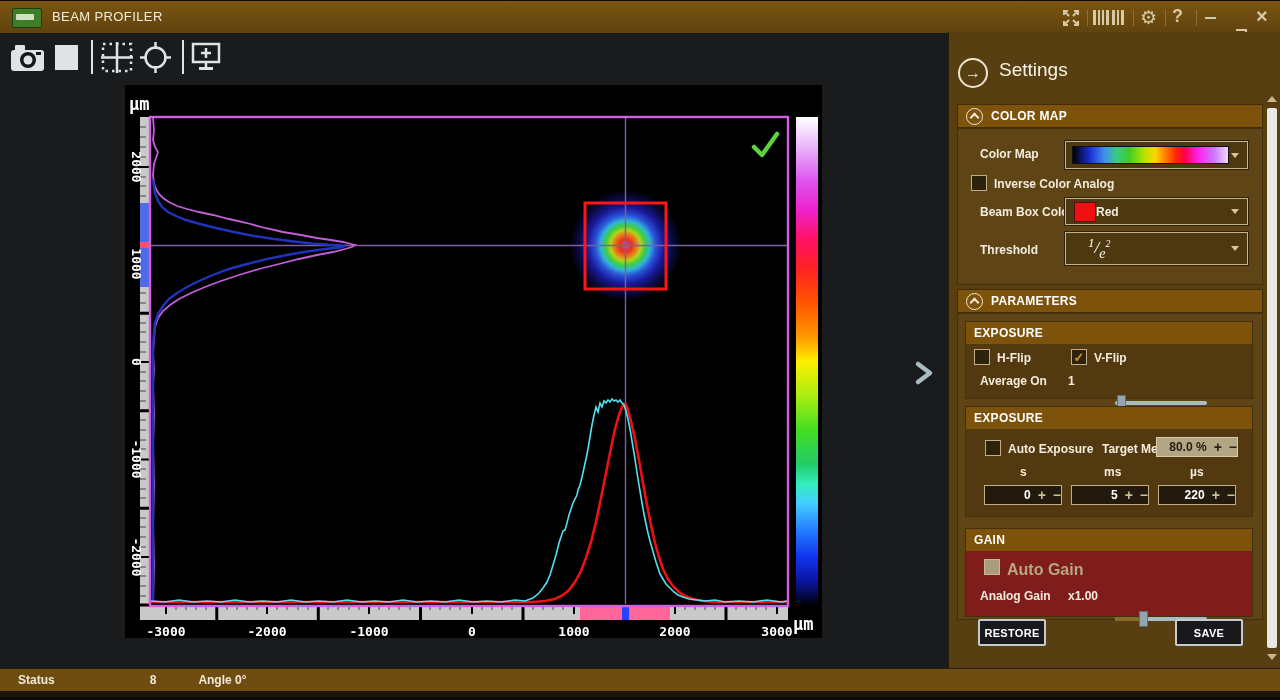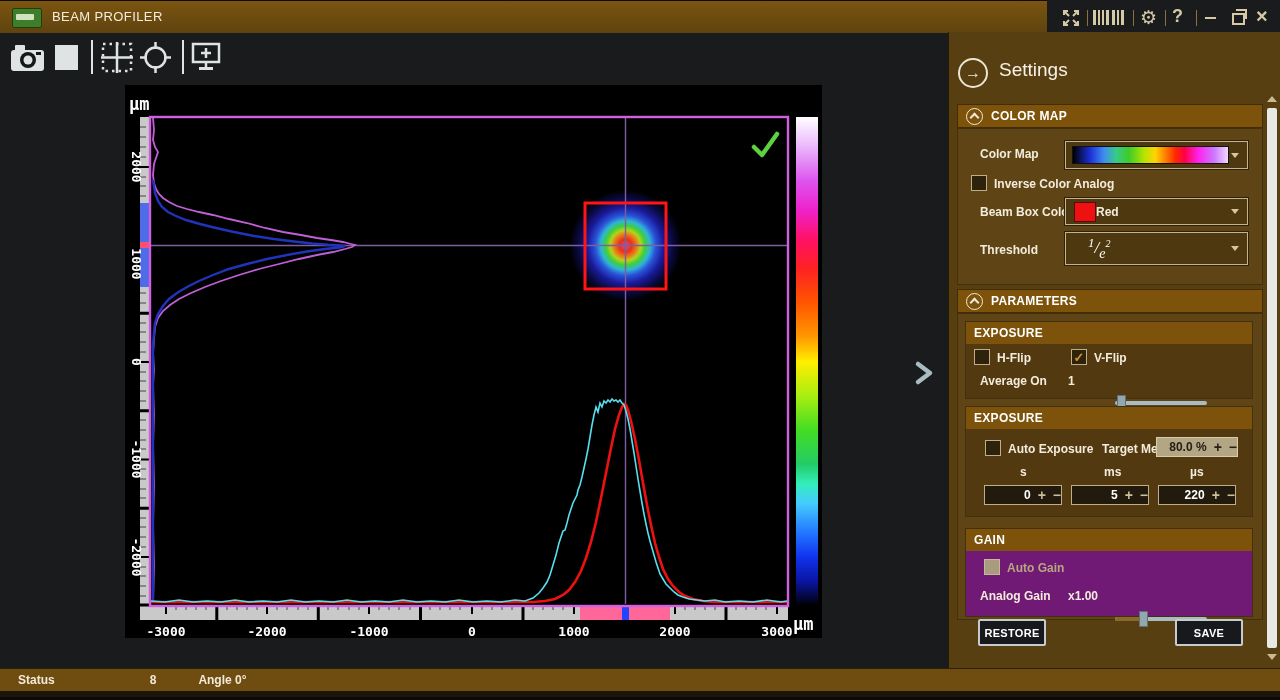--- a/index.html
+++ b/index.html
@@ -1,38 +1,38 @@
 <!DOCTYPE html>
 <html><head>
 <meta charset="utf-8">
 <style>
   html,body{margin:0;padding:0;background:#000;font-family:"Liberation Sans",sans-serif;}
   .win{position:relative;width:1280px;height:700px;background:#191b1d;overflow:hidden;}
   .ab{position:absolute;}
   
-  .titlebar{left:0;top:0;width:1047px;height:32px;background:linear-gradient(#7b5511,#5f430e);border-top:1px solid #120d04;display:flex;align-items:flex-start;}
+  .titlebar{left:0;top:0;width:1280px;height:32px;background:linear-gradient(#7b5511,#5f430e);border-top:1px solid #120d04;display:flex;align-items:flex-end;}
   .logo{left:12px;top:7px;width:28px;height:18px;background:#3f7d28;border:1px solid #1e3d12;border-radius:2px;}
   .logo i{position:absolute;left:3px;top:5px;width:18px;height:6px;background:#cfe3c2;border-radius:1px;}
   .app-title{left:52px;top:8px;color:#f3ecdc;font-size:13px;letter-spacing:.4px;}
   .tbar-ic{color:#d5c9a6;display:flex;align-items:center;justify-content:center;}
   .vsep{width:1px;height:16px;background:#8d713a;}
   .min-glyph{width:11px;height:2px;background:#d5c9a6;}
   .restore-ic{width:9px;height:8px;border:2px solid #d5c9a6;position:relative;}
   .restore-ic::before{content:"";position:absolute;left:2px;top:-6px;width:9px;height:8px;border-top:2px solid #d5c9a6;border-right:2px solid #d5c9a6;}
   
   .toolsep{width:2px;height:34px;background:#dfe3e3;}
   
   .panel{left:948px;top:32px;width:332px;height:636px;background:#583f12;border-left:1px solid #261b07;}
   .circle-ic{border:2px solid #ece5d3;border-radius:50%;color:#ece5d3;display:flex;align-items:center;justify-content:center;}
   .sec-head{background:#7d530c;height:24px;display:flex;align-items:center;gap:8px;padding-left:8px;box-sizing:border-box;color:#fff;font-size:12px;font-weight:bold;letter-spacing:.3px;border:1px solid #422d06;}
   .chev-circ{width:15px;height:15px;border:1px solid #f0ead8;border-radius:50%;position:relative;flex:0 0 auto;}
   .chev-circ i{position:absolute;left:4px;top:5.5px;width:5px;height:5px;border-top:2px solid #f0ead8;border-left:2px solid #f0ead8;transform:rotate(45deg);}
   .sec-body{background:#5f4516;border:1px solid #42300e;box-sizing:border-box;}
   .lbl{color:#f3ecdc;font-size:12px;font-weight:bold;}
-  .lbl-dim{color:#b7a67f;font-size:12px;font-weight:bold;}
+  .lbl-dim{color:#b7a67f;font-size:16px;font-weight:bold;}
   .cb{width:16px;height:16px;background:#2d230d;border:1px solid #bfae87;box-sizing:border-box;display:flex;align-items:center;justify-content:center;color:#cf8f2e;font-size:13px;font-weight:bold;line-height:1;}
   .cb.disabled{background:#a99b7d;border-color:#c6b896;}
   .dd{background:#4e3810;border:1px solid #c3b48e;outline:1px solid #2e2108;box-sizing:border-box;display:flex;align-items:center;}
   .dd-arrow{width:0;height:0;border-left:4px solid transparent;border-right:4px solid transparent;border-top:5px solid #d6c69e;margin-left:auto;margin-right:8px;}
   .grad-bar{height:16px;flex:1;margin:0 2px 0 6px;border:1px solid #111;
     background:linear-gradient(90deg,#000 0%,#1b2fd8 11%,#3f8cf0 20%,#37cc86 28%,#3ecb28 36%,#b5e400 46%,#ffd400 53%,#ff8800 59%,#ff2a00 66%,#ff0044 72%,#ff22ee 81%,#cc77ff 91%,#f0d8ff 100%);}
   .swatch{width:20px;height:18px;margin-left:8px;border:1px solid #5a0a0a;}
   .spin{height:20px;background:#221a0c;border:1px solid #bfae87;box-sizing:border-box;display:flex;align-items:center;justify-content:flex-end;gap:7px;color:#fff;font-size:12px;font-weight:bold;}
   .spin .pm{color:#cdbf9a;font-size:14px;font-weight:bold;line-height:1;}
   .spin.lit{background:#b3a685;border:1px solid #d8ccab;color:#262014;}
@@ -348,21 +348,21 @@
         <span class="pm">+</span>
         <span class="pm">−</span>
       </div>
       <div class="ab spin" style="left:192px;top:78px;width:78px">
         <span>220</span>
         <span class="pm">+</span>
         <span class="pm">−</span>
       </div>
     </div>
 
-    <div class="ab" style="left:16px;top:496px;width:288px;height:89px;border:1px solid #42300e;background:#701a75;box-sizing:border-box">
+    <div class="ab" style="left:16px;top:496px;width:288px;height:89px;border:1px solid #42300e;background:#7f1d1d;box-sizing:border-box">
       <div class="sec-head" style="border:none;height:22px">
           <span>GAIN</span>
         </div>
       <div class="ab cb disabled" style="left:18px;top:30px"></div>
       <div class="ab lbl-dim" style="left:41px;top:32px">Auto Gain</div>
       <div class="ab lbl" style="left:14px;top:60px">Analog Gain</div>
       <div class="ab lbl" style="left:102px;top:60px">x1.00</div>
       <div class="ab slider" style="left:149px;top:66px;width:92px">
         <span class="fill" style="width:26px"></span>
         <span class="handle" style="left:24px"></span>

